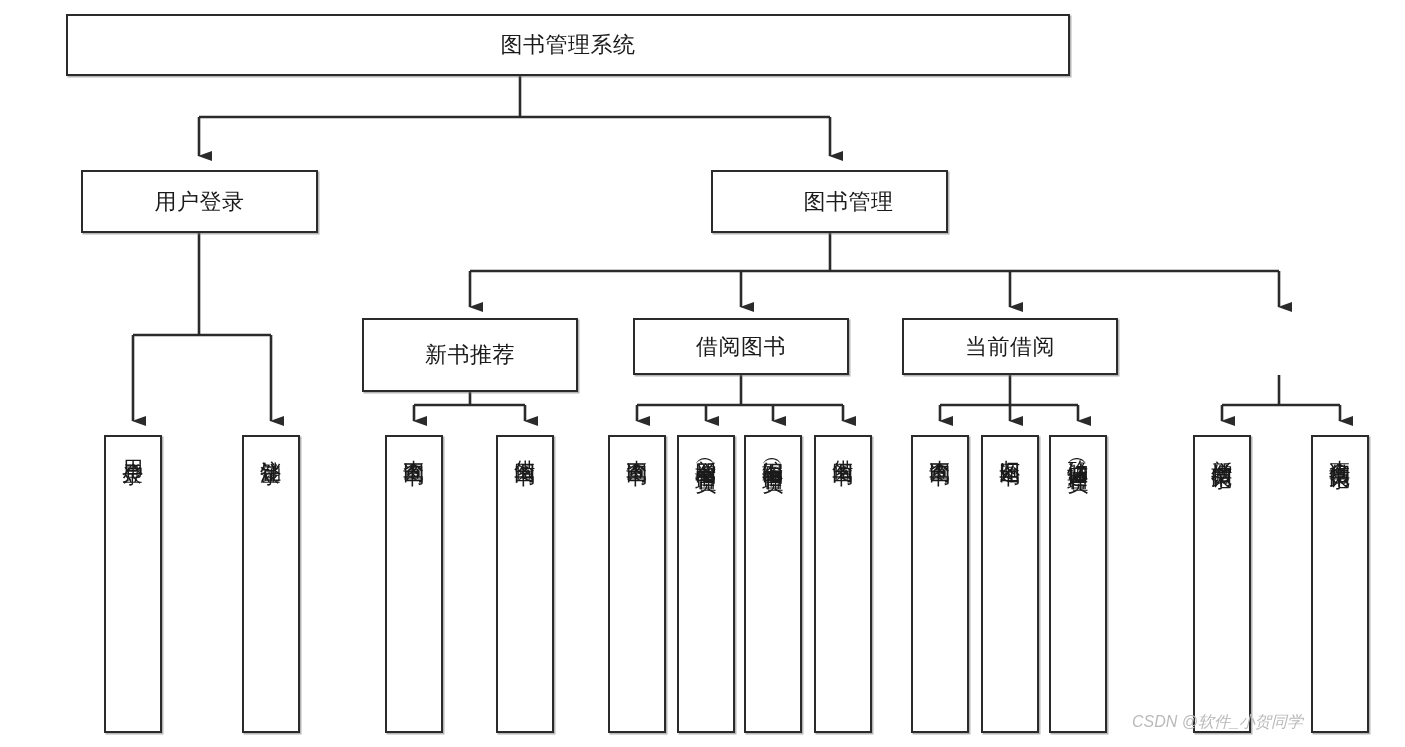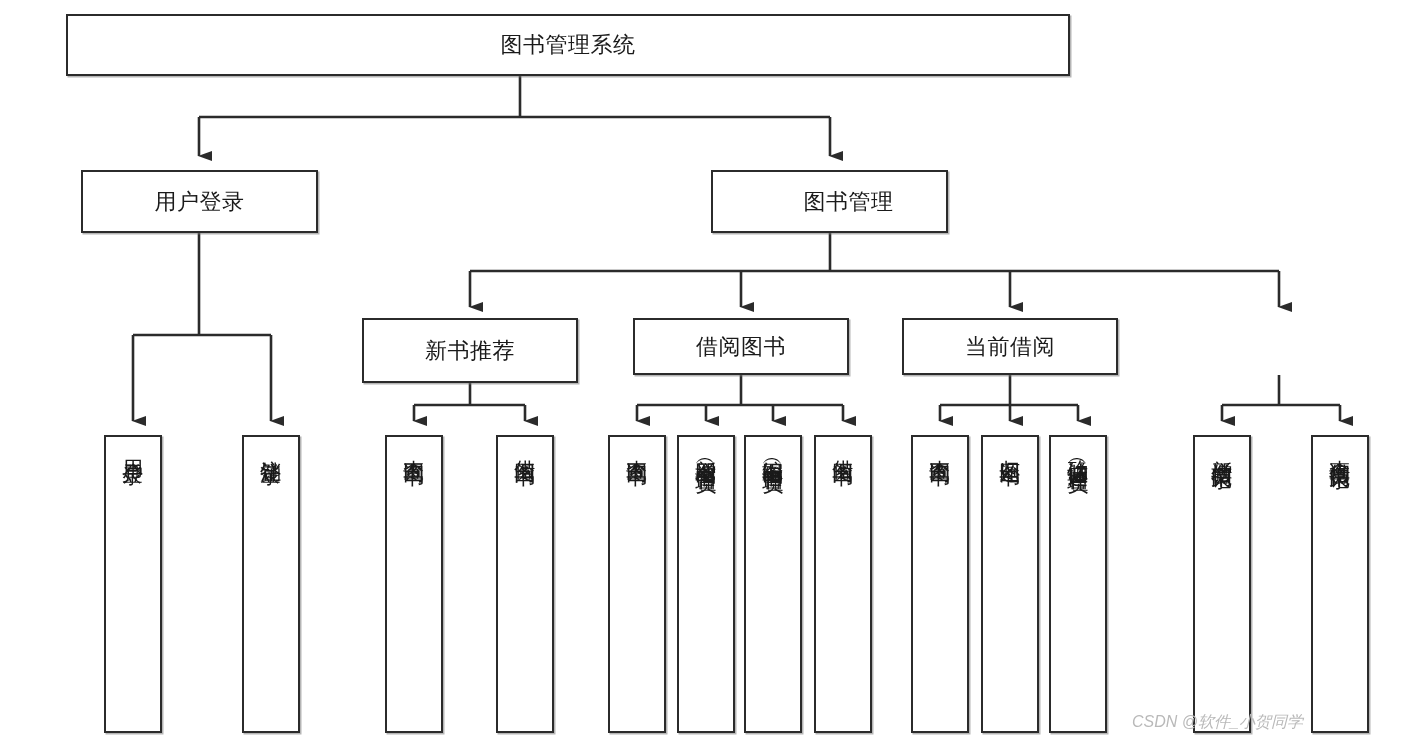--- a/index.html
+++ b/index.html
@@ -143,21 +143,21 @@
   </div>
 
   <div class="node horiz" style="left:81px; top:170px; width:237px; height:63px;">
     <span class="node-label">用户登录</span>
   </div>
 
   <div class="node horiz" style="left:711px; top:170px; width:237px; height:63px;padding-left:38px;">
     <span class="node-label">图书管理</span>
   </div>
 
-  <div class="node horiz" style="left:362px; top:318px; width:216px; height:65px;">
+  <div class="node horiz" style="left:362px; top:318px; width:216px; height:74px;">
     <span class="node-label">新书推荐</span>
   </div>
 
   <div class="node horiz" style="left:633px; top:318px; width:216px; height:57px;">
     <span class="node-label">借阅图书</span>
   </div>
 
   <div class="node horiz" style="left:902px; top:318px; width:216px; height:57px;">
     <span class="node-label">当前借阅</span>
   </div>

